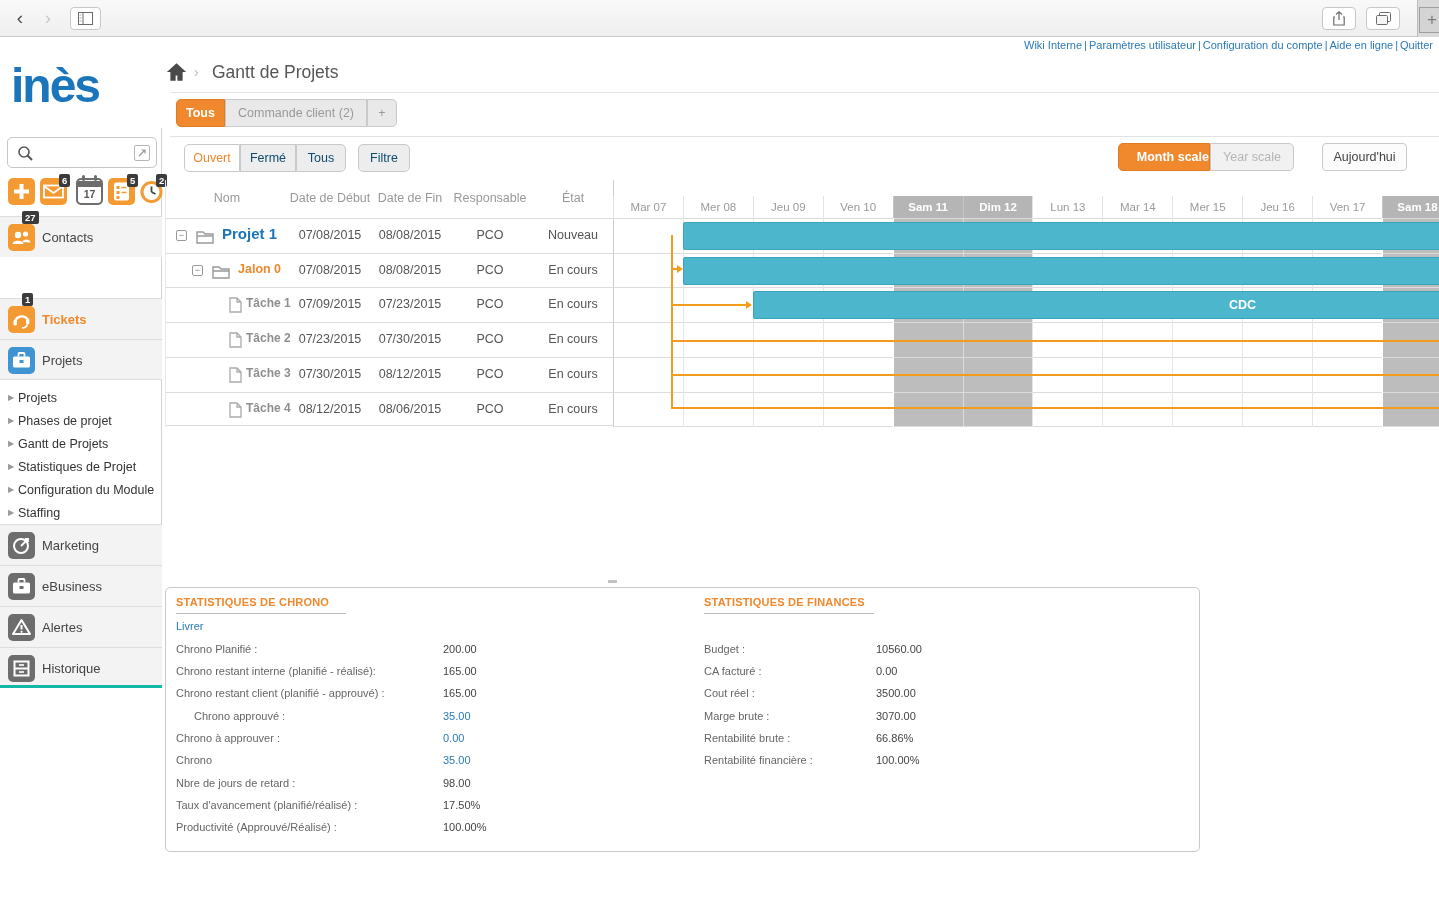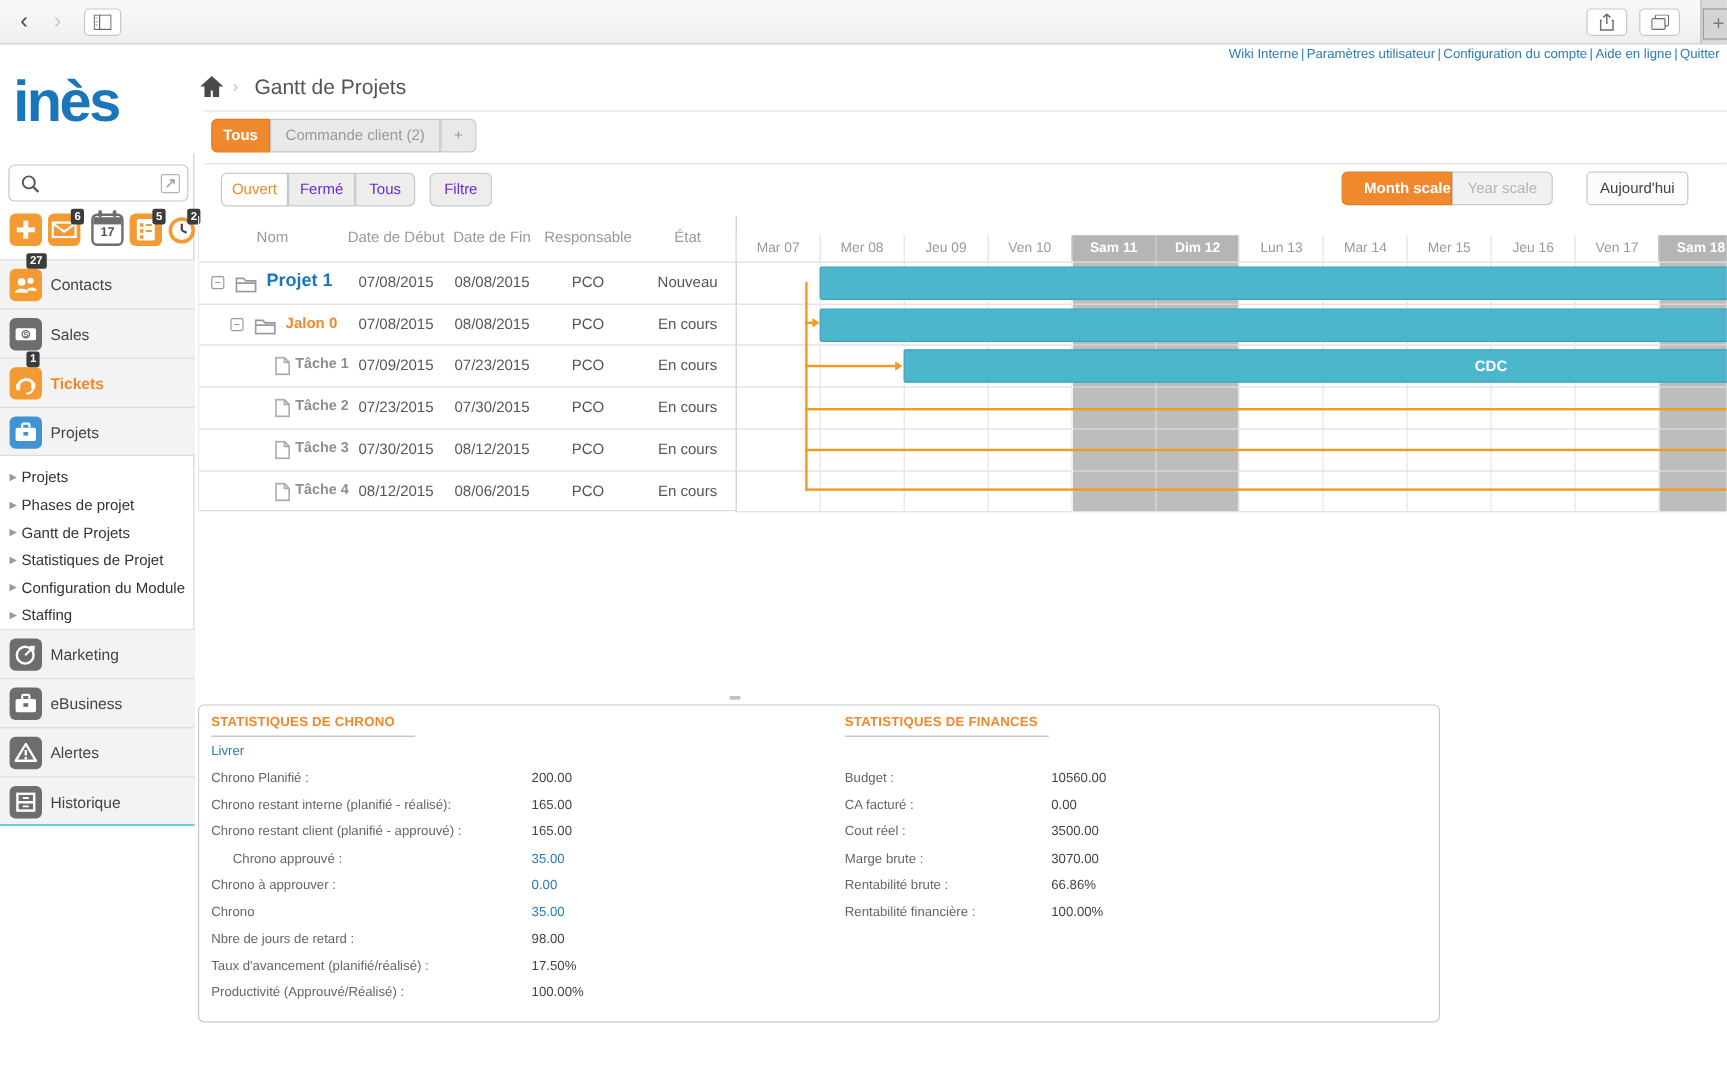--- a/index.html
+++ b/index.html
@@ -50,21 +50,21 @@
   
   .breadcrumb-home { left:166px; top:62px; width:21px; height:20px; }
   .crumb-sep { left:194px; top:64px; font-size:14px; color:#bbb; }
   .page-title { left:212px; top:62px; font-size:17.5px; color:#555; }
   .hdiv { height:1px; background:#e2e2e2; }
   .tabgroup { left:176px; top:99px; height:28px; }
   .tab { position:absolute; top:0; height:28px; font-size:12.5px; line-height:27px; text-align:center;
     border:1px solid #c9c9c9; background:#e9e9e9; color:#999; }
   .tab.active { background:#f0882d; color:#fff; font-weight:bold; border-color:#e07c20; }
   .btn { position:absolute; height:28px; font-size:12.5px; line-height:26px; text-align:center;
-    border:1px solid #c9c9c9; background:#ededed; color:#6d28d9; }
+    border:1px solid #c9c9c9; background:#ededed; color:#0c4a6e; }
   .btn.white { background:#fff; color:#f0882d; }
   .btn.plain { background:#f6f6f6; color:#444; border-radius:4px; }
   .btn.scale-on { background:#f0882d; color:#fff; font-weight:bold; border-color:#e07c20;text-align:right; }
   .rl { border-radius:5px 0 0 5px; } .rr { border-radius:0 5px 5px 0; } .rb { border-radius:5px; }
 
   
   .gtable { left:165px; top:180px; width:448px; height:247px; border-left:1px solid #e8e8e8; }
   .gth { position:absolute; top:0; height:38px; font-size:12.5px; color:#999; text-align:center; line-height:36px; }
   .grow { position:absolute; left:0; width:448px; height:34.7px; border-top:1px solid #ddd; }
   .gcell { position:absolute; font-size:12.5px; color:#555; text-align:center; top:9px; }
@@ -202,30 +202,20 @@
       <svg width="27" height="27" viewBox="0 0 27 27">
         <circle cx="10" cy="11" r="3.2" fill="#fff"></circle>
           <path d="M4.5 20 C4.5 15.5 15.5 15.5 15.5 20 Z" fill="#fff"></path>
         <circle cx="17.5" cy="10" r="2.6" fill="#fff"></circle>
           <path d="M14.5 18 C15 14.5 22.5 14.8 22.5 18.5 Z" fill="#fff"></path>
       </svg>
     </span>
     <span class="badge" style="left:22px; top:-6px;">27</span>
     <span class="nlabel">Contacts</span>
   </div>
-  <div class="abs navitem" style="top:257px;">
-    <span class="nicon ic-gray">
-      <svg width="27" height="27" viewBox="0 0 27 27">
-        <rect x="5" y="8.5" width="17" height="10" rx="1.5" fill="#fff"></rect>
-        <circle cx="13.5" cy="13.5" r="3" fill="none" stroke="#6d6d6d" stroke-width="1.2"></circle>
-        <text x="13.5" y="16" text-anchor="middle" font-size="6" fill="#6d6d6d" font-weight="bold">S</text>
-      </svg>
-    </span>
-    <span class="nlabel">Sales</span>
-  </div>
   <div class="abs navitem active" style="top:298px;">
     <span class="nicon ic-orange">
       <svg width="27" height="27" viewBox="0 0 27 27">
         <path d="M7 16 a7 7 0 0 1 13 -2" fill="none" stroke="#fff" stroke-width="2.4"></path>
         <rect x="5.5" y="13.5" width="3.4" height="6" rx="1.5" fill="#fff"></rect>
         <rect x="18" y="12.5" width="3.4" height="6" rx="1.5" fill="#fff"></rect>
         <path d="M19.5 18.5 q-1.5 3.5 -5.5 3.5" fill="none" stroke="#fff" stroke-width="1.8"></path>
       </svg>
     </span>
     <span class="badge" style="left:22px; top:-6px;">1</span>
@@ -289,21 +279,21 @@
   <div class="abs navitem" style="top:606px;">
     <span class="nicon ic-gray">
       <svg width="27" height="27" viewBox="0 0 27 27">
         <path d="M13.5 6 L22 20 L5 20 Z" fill="none" stroke="#fff" stroke-width="2" stroke-linejoin="round"></path>
         <line x1="13.5" y1="11" x2="13.5" y2="15.5" stroke="#fff" stroke-width="2"></line>
         <circle cx="13.5" cy="17.8" r="1.1" fill="#fff"></circle>
       </svg>
     </span>
     <span class="nlabel">Alertes</span>
   </div>
-  <div class="abs navitem" style="top:647px; border-bottom:1px solid #14b8a6;text-decoration:underline;">
+  <div class="abs navitem" style="top:647px; border-bottom:3px solid #14b8a6;text-decoration:underline;">
     <span class="nicon ic-gray">
       <svg width="27" height="27" viewBox="0 0 27 27">
         <rect x="6.5" y="6.5" width="14" height="14" fill="none" stroke="#fff" stroke-width="2"></rect>
         <line x1="6.5" y1="13.5" x2="20.5" y2="13.5" stroke="#fff" stroke-width="2"></line>
         <line x1="11" y1="10" x2="16" y2="10" stroke="#fff" stroke-width="1.6"></line>
         <line x1="11" y1="17" x2="16" y2="17" stroke="#fff" stroke-width="1.6"></line>
       </svg>
     </span>
     <span class="nlabel">Historique</span>
   </div>

